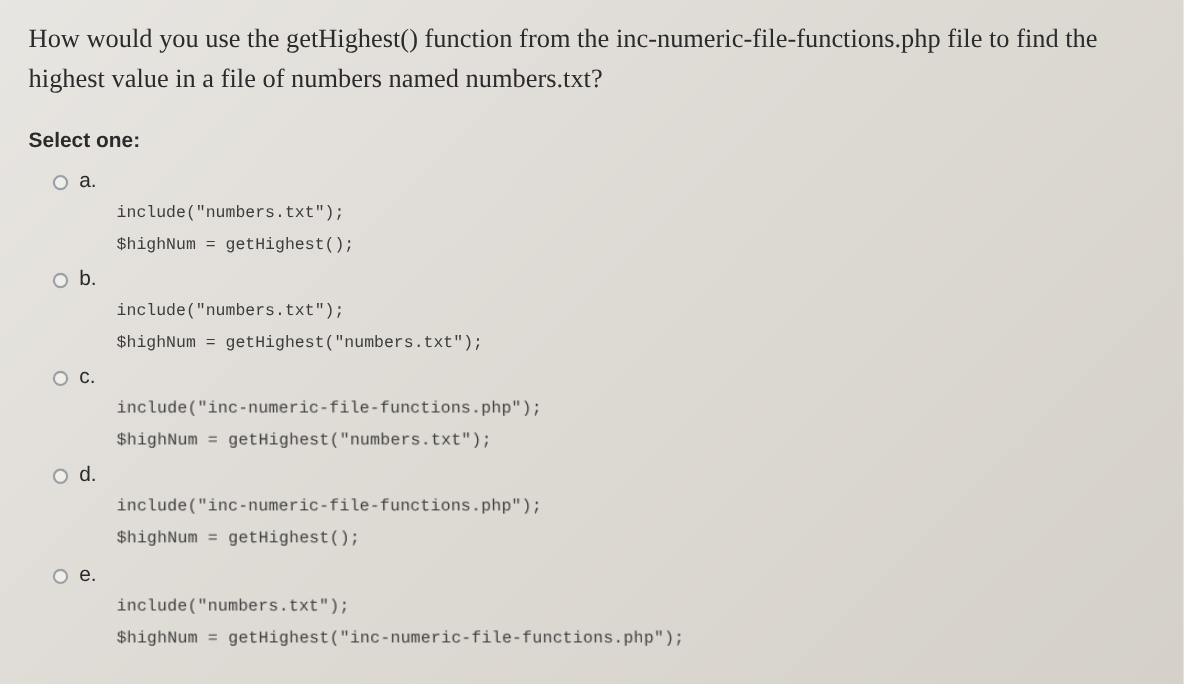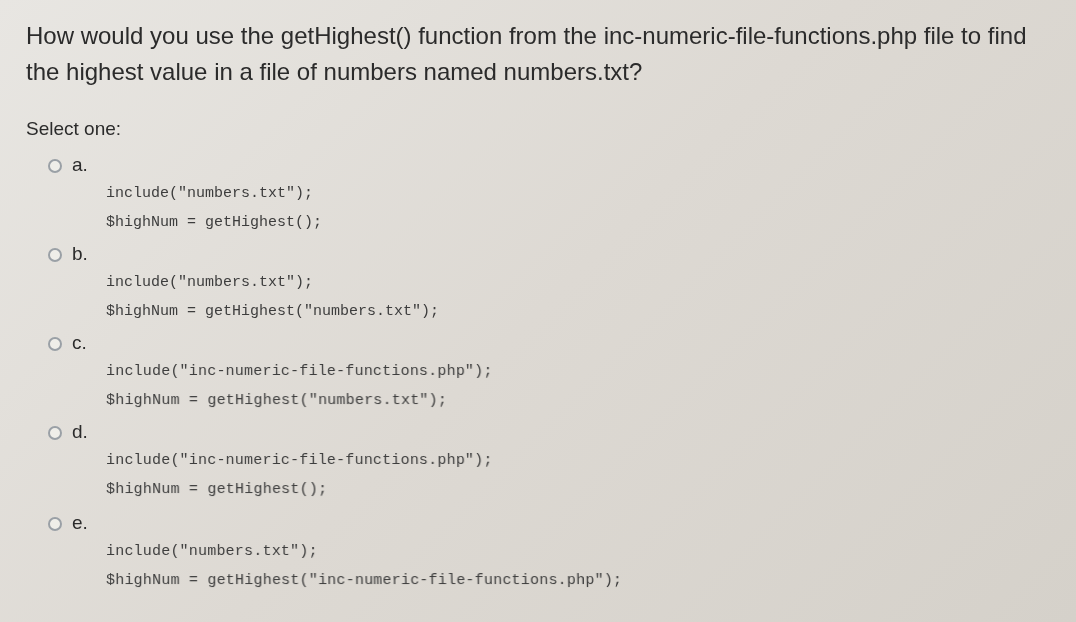--- a/index.html
+++ b/index.html
@@ -16,25 +16,27 @@
       padding: 18px 26px 10px 26px;
       overflow: hidden;
       position: relative;
     }
     .question-text {
       font-size: 24px;
       line-height: 1.5;
       color: #2b2b2b;
       margin-bottom: 28px;
       font-weight: 400;
+      font-family: Liberation Serif, serif;
     }
     .select-one {
       font-size: 19px;
       color: #2b2b2b;
       margin-bottom: 14px;
+      font-weight: bold;
     }
     .options {
       padding-left: 22px;
     }
     .option {
       display: flex;
       align-items: flex-start;
       margin-bottom: 6px;
     }
     .radio {

